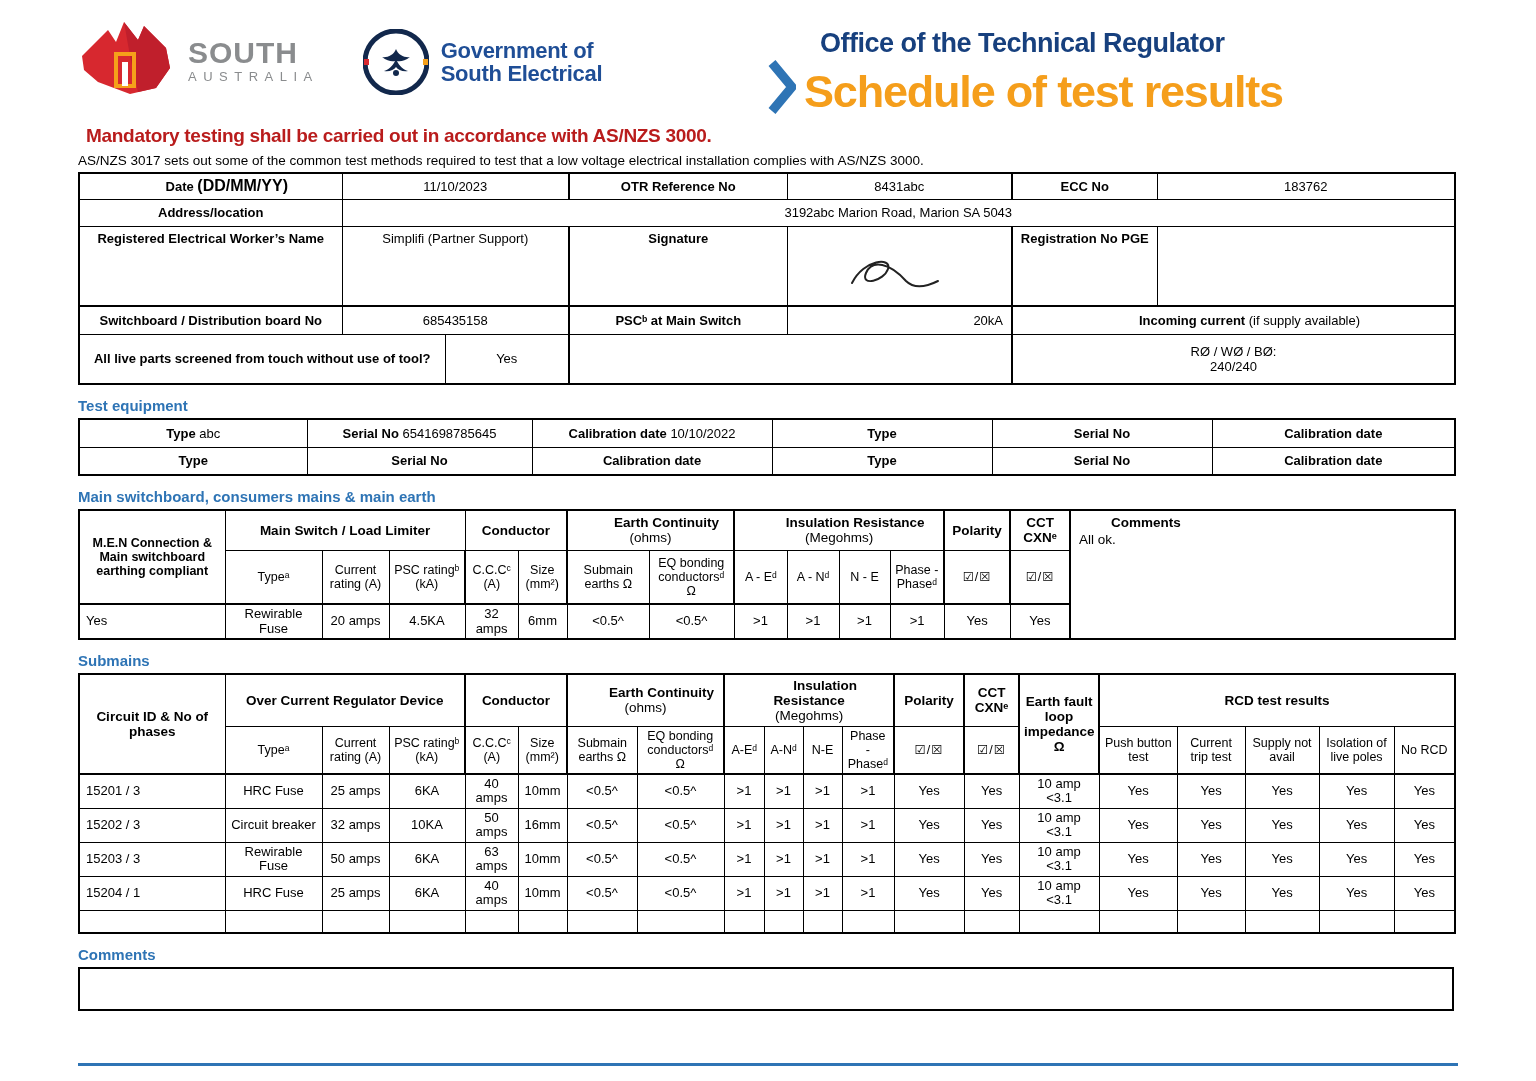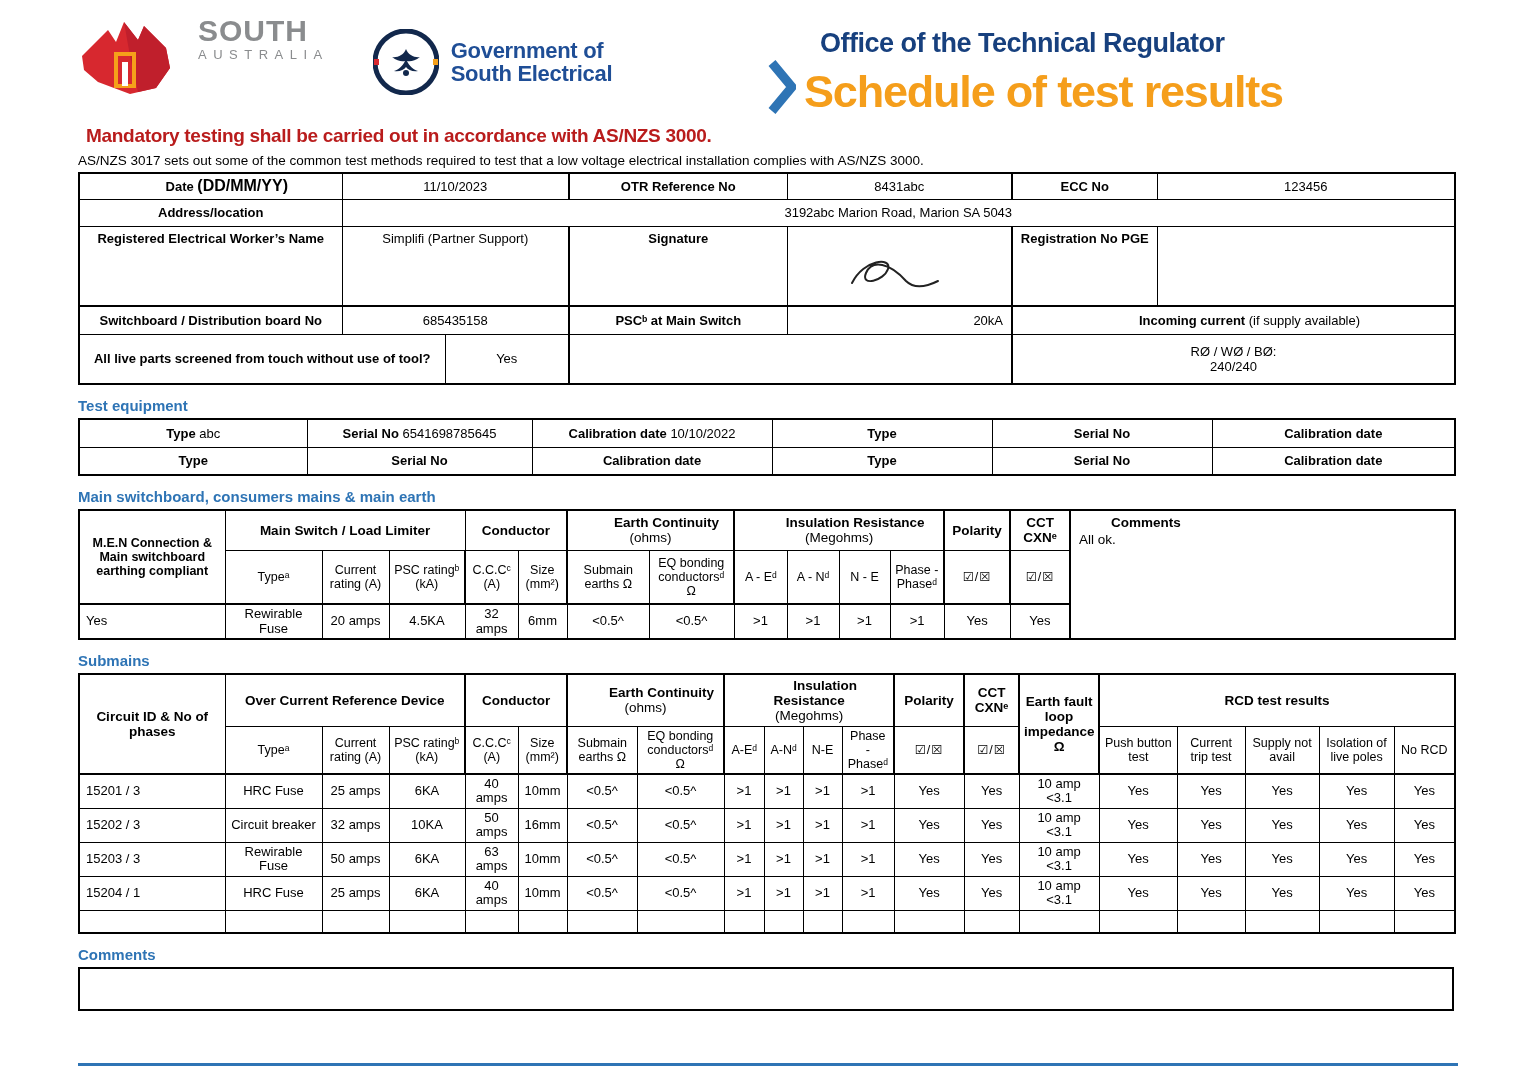--- a/index.html
+++ b/index.html
@@ -6,21 +6,21 @@
   html,body { margin:0; padding:0; background:#fff; }
   body {
     width:1536px; height:1081px; overflow:hidden;
     font-family:"Liberation Sans","DejaVu Sans",sans-serif; color:#000;
   }
   .doc { width:1536px; height:1081px; padding:16px 78px 0 78px; position:relative; }
 
   
   .hdr { display:flex; align-items:flex-start; width:100%; }
   .logo-group { display:flex; align-items:center; gap:26px; }
-  .sa-logo { display:flex; gap:20px; }
+  .sa-logo { display:flex; align-items:center; gap:10px; }
   .sa-logo-text .l1 { font-size:30px; font-weight:bold; color:#8a8c8e; letter-spacing:1px; line-height:1; }
   .sa-logo-text .l2 { font-size:13px; color:#8a8c8e; letter-spacing:6.5px; line-height:1.4; }
   .gov-logo { display:flex; align-items:center; gap:12px; margin-left:18px; }
   .gov-logo-text { font-size:22px; font-weight:bold; color:#1f4e96; line-height:1.05; letter-spacing:-0.3px; }
   .titles { margin-left:auto; width:690px; padding-top:14px; }
   .office-title { font-size:27px; font-weight:600; color:#17407e; letter-spacing:-0.5px; padding-left:52px; line-height:1; }
   .doc-title-row { display:flex; align-items:flex-end; gap:8px; margin-top:2px; }
   .doc-title { font-size:45px; font-weight:800; color:#f59e1b; letter-spacing:-1.2px; line-height:1.05; white-space:nowrap; }
 
   
@@ -129,21 +129,21 @@
         <col style="width:145px">
         <col style="width:298px">
     </colgroup>
     <tbody>
         <tr class="r1">
       <td class="lab"><span class="b">Date</span> <span class="small">(DD/MM/YY)</span></td>
       <td class="val" colspan="2">11/10/2023</td>
       <td class="lab bl2">OTR Reference No</td>
       <td class="val">8431abc</td>
       <td class="lab bl2">ECC No</td>
-      <td class="val">123456</td>
+      <td class="val">183762</td>
     </tr>
     <tr class="r2">
       <td class="lab">Address/location</td>
       <td class="val" colspan="6">3192abc Marion Road, Marion SA 5043</td>
     </tr>
     <tr class="r3">
       <td class="lab">Registered Electrical Worker’s Name</td>
       <td class="val" colspan="2">Simplifi (Partner Support)</td>
       <td class="lab bl2">Signature</td>
       <td class="sig-cell">
@@ -290,21 +290,21 @@
         <col style="width:80px">
         <col style="width:78px">
       <col style="width:68px">
         <col style="width:74px">
         <col style="width:75px">
         <col style="width:61px">
     </colgroup>
     <tbody>
       <tr class="gh">
         <td class="b" rowspan="2">Circuit ID &amp; No of phases</td>
-        <td class="b" colspan="3">Over Current Reference Device</td>
+        <td class="b" colspan="3">Over Current Regulator Device</td>
         <td class="b bl2" colspan="2">Conductor</td>
         <td colspan="2" class="bl2"><span class="b">Earth Continuity</span><br><span>(ohms)</span></td>
         <td colspan="4" class="bl2"><span class="b">Insulation Resistance</span><br><span>(Megohms)</span></td>
         <td class="b bl2">Polarity</td>
         <td class="b bl2">CCT CXNᵉ</td>
         <td class="b bl2" rowspan="2">Earth fault loop impedance Ω</td>
         <td class="b bl2" colspan="5">RCD test results</td>
       </tr>
       <tr class="sh">
         <td>Typeᵃ</td>

